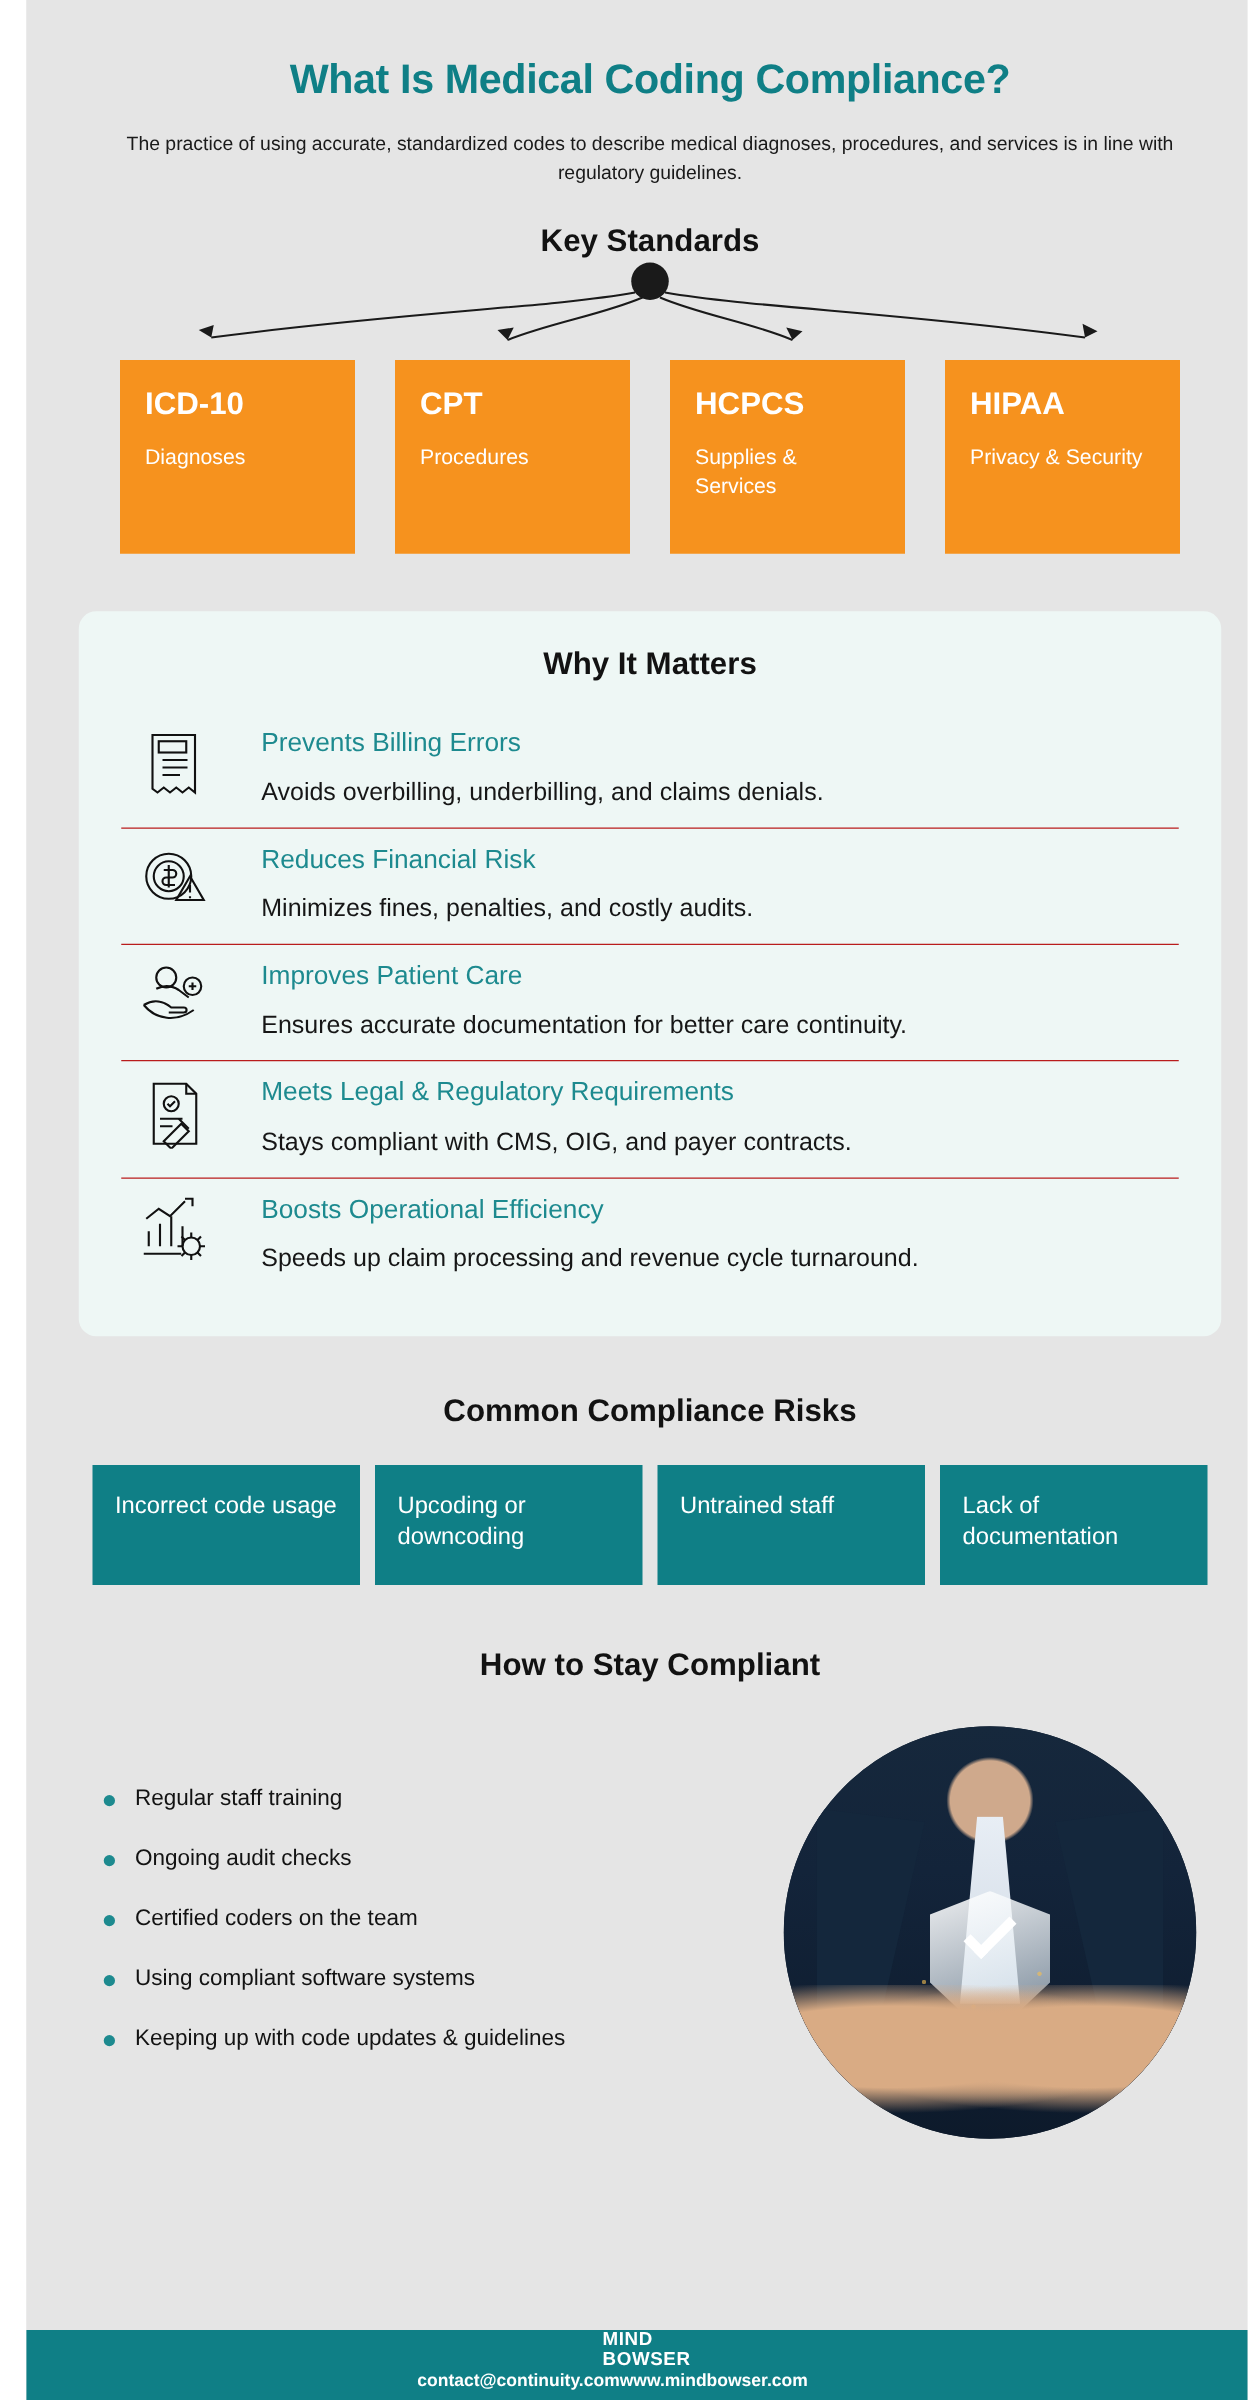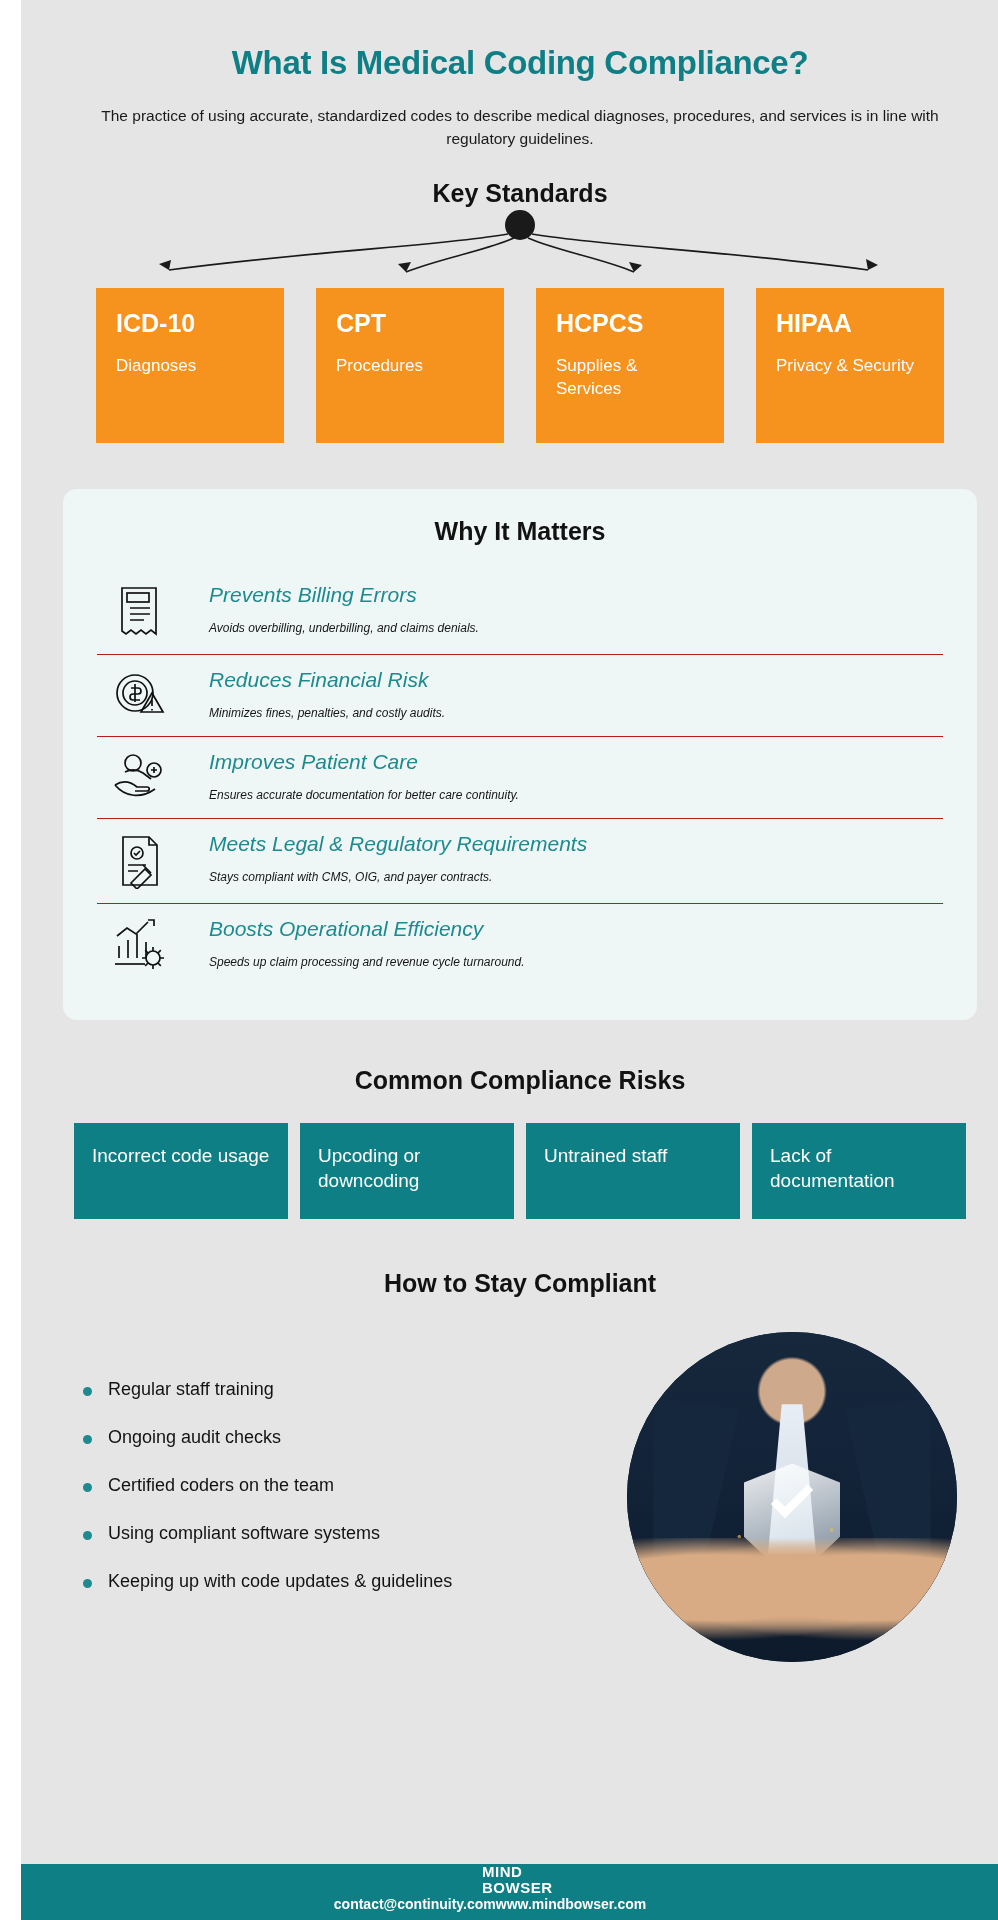--- a/index.html
+++ b/index.html
@@ -85,29 +85,29 @@
   }
   .why-row + .why-row { border-top: 1px solid #b91c1c; }
   .why-icon {
     width: 86px;
     min-width: 86px;
     display: flex;
     justify-content: center;
     align-items: center;
     padding-top: 4px;
   }
-  .why-text { flex: 1; padding-top: 2px; font-style: italic; }
+  .why-text { flex: 1; padding-top: 2px; }
   .why-head {
     font-size: 21px;
     color: #1d8a8f;
     line-height: 1.25;
   }
   .why-sub {
     margin-top: 12px;
-    font-size: 12px;
+    font-size: 20px;
     color: #161616;
     line-height: 1.4;
   }
 
   
   .risks-title { margin-top: 46px; }
   .risks {
     display: flex;
     justify-content: center;
     gap: 12px;

